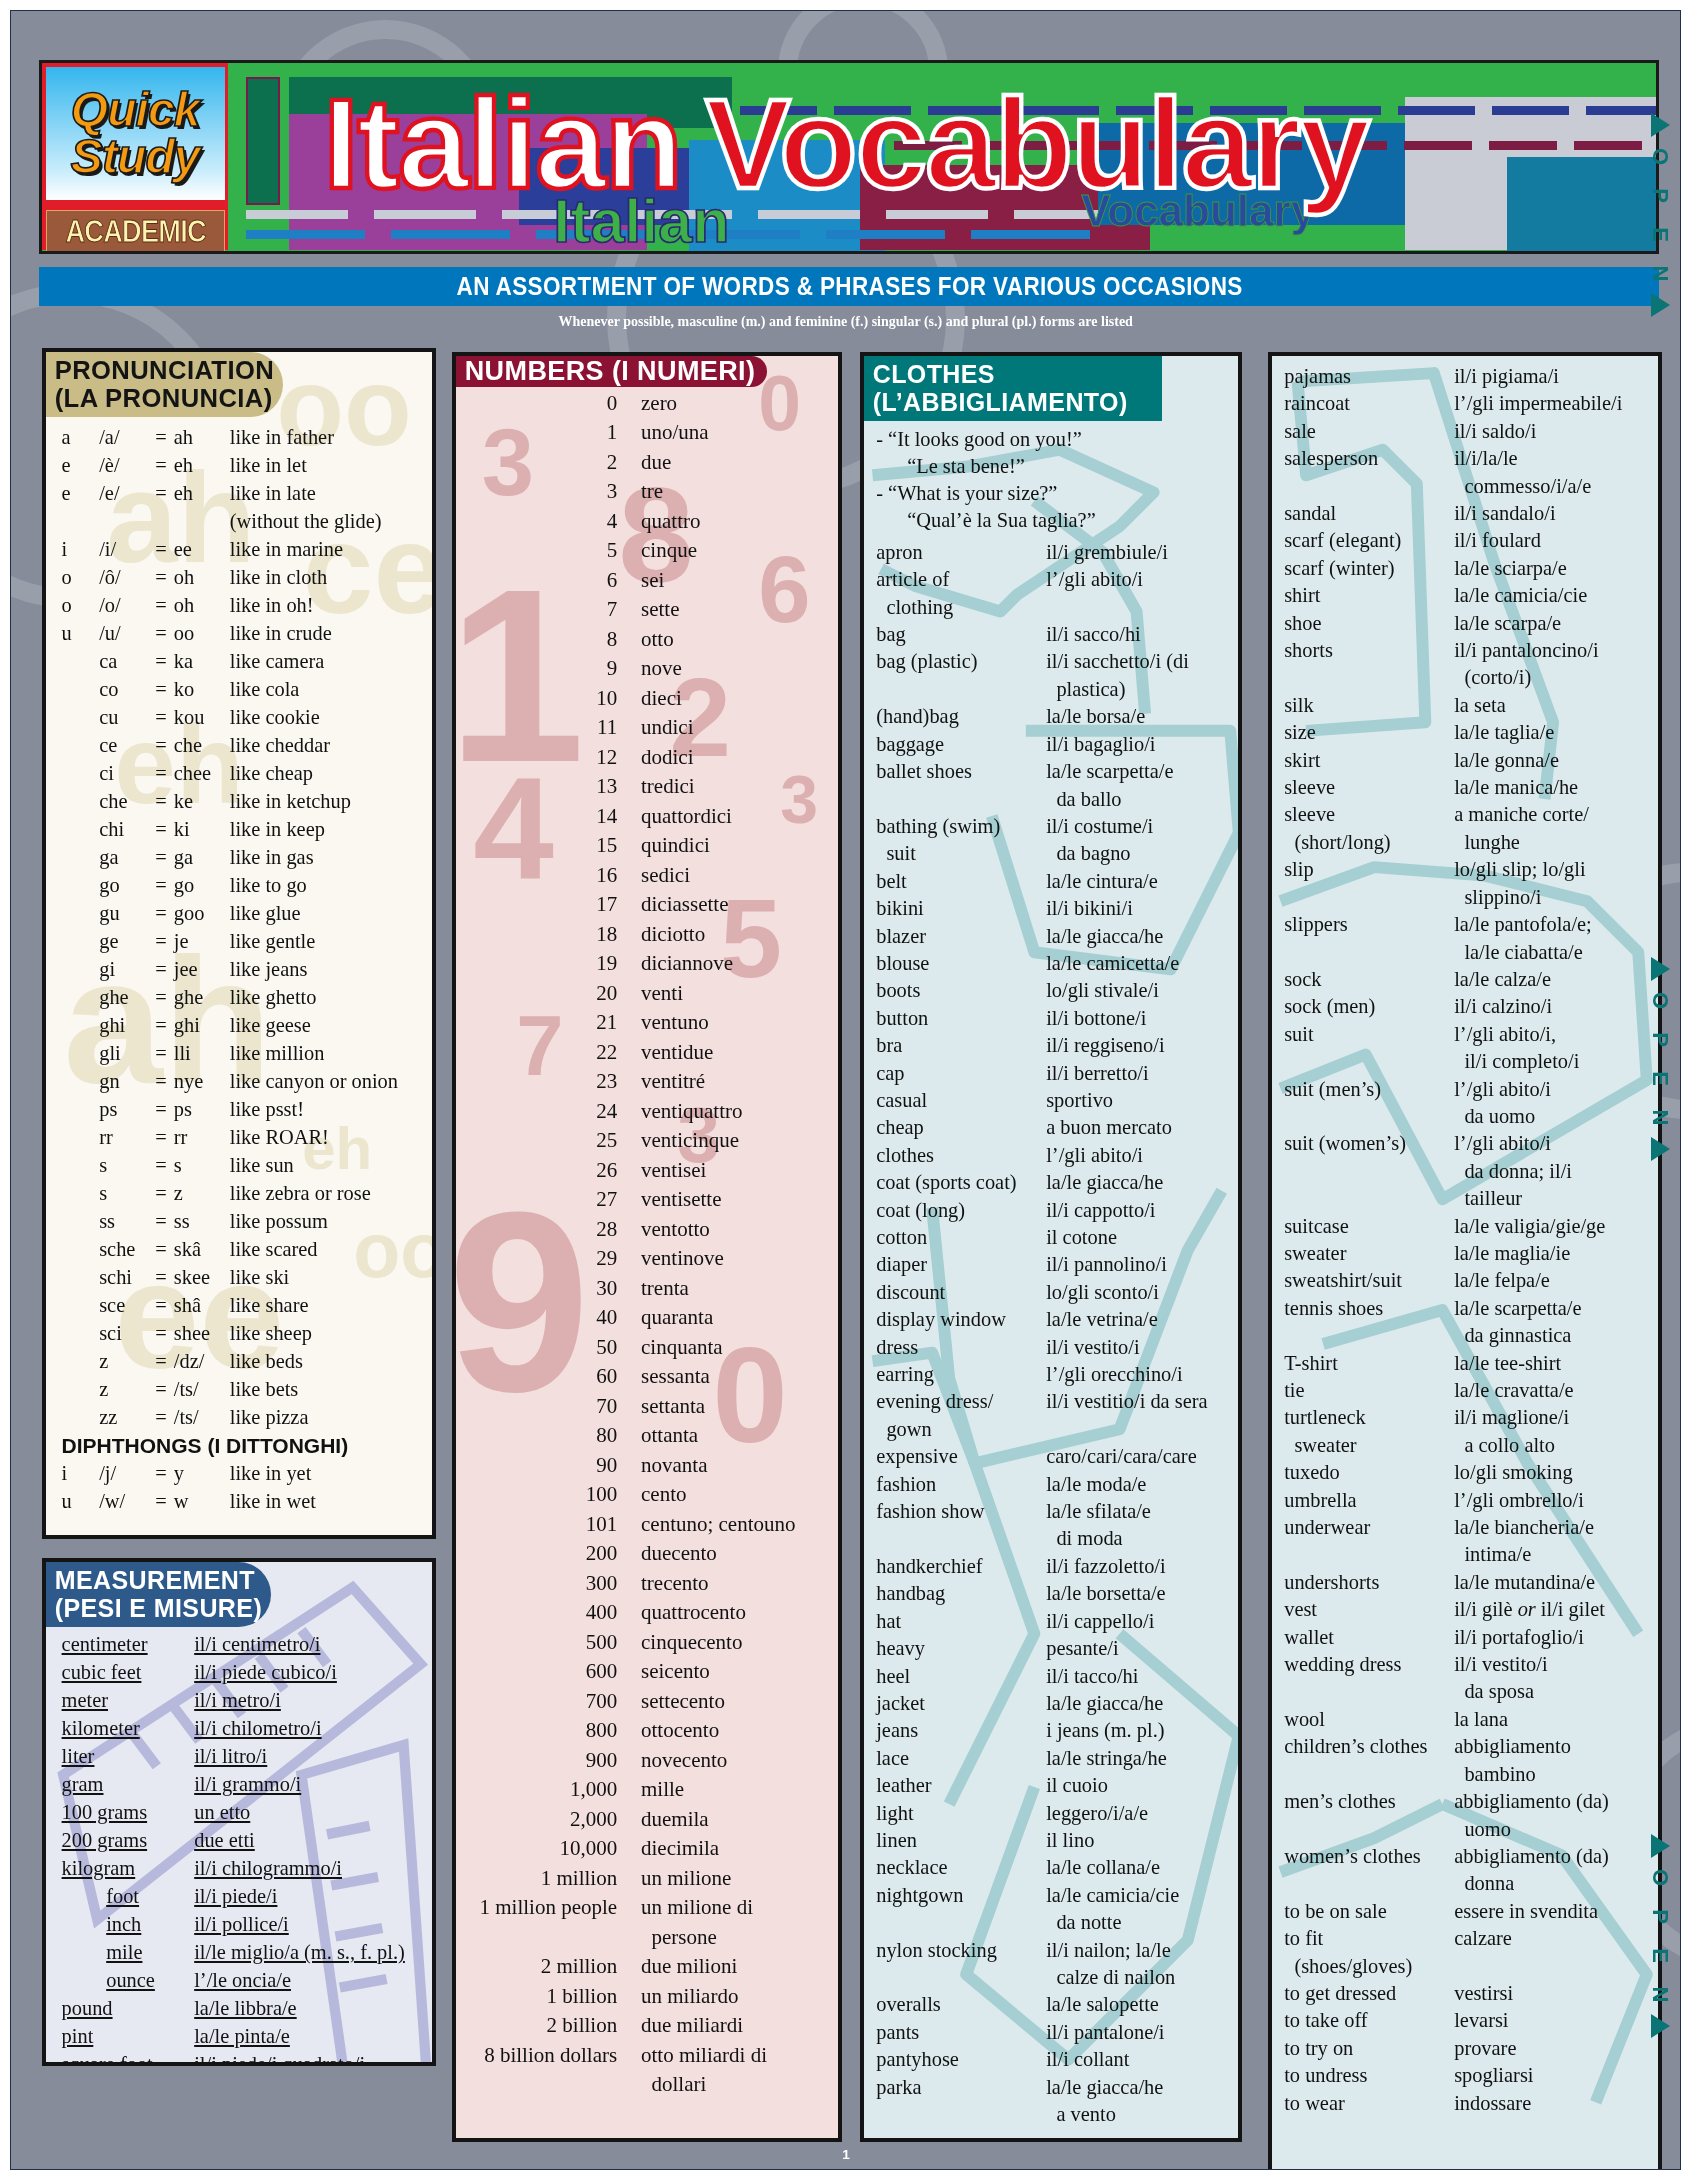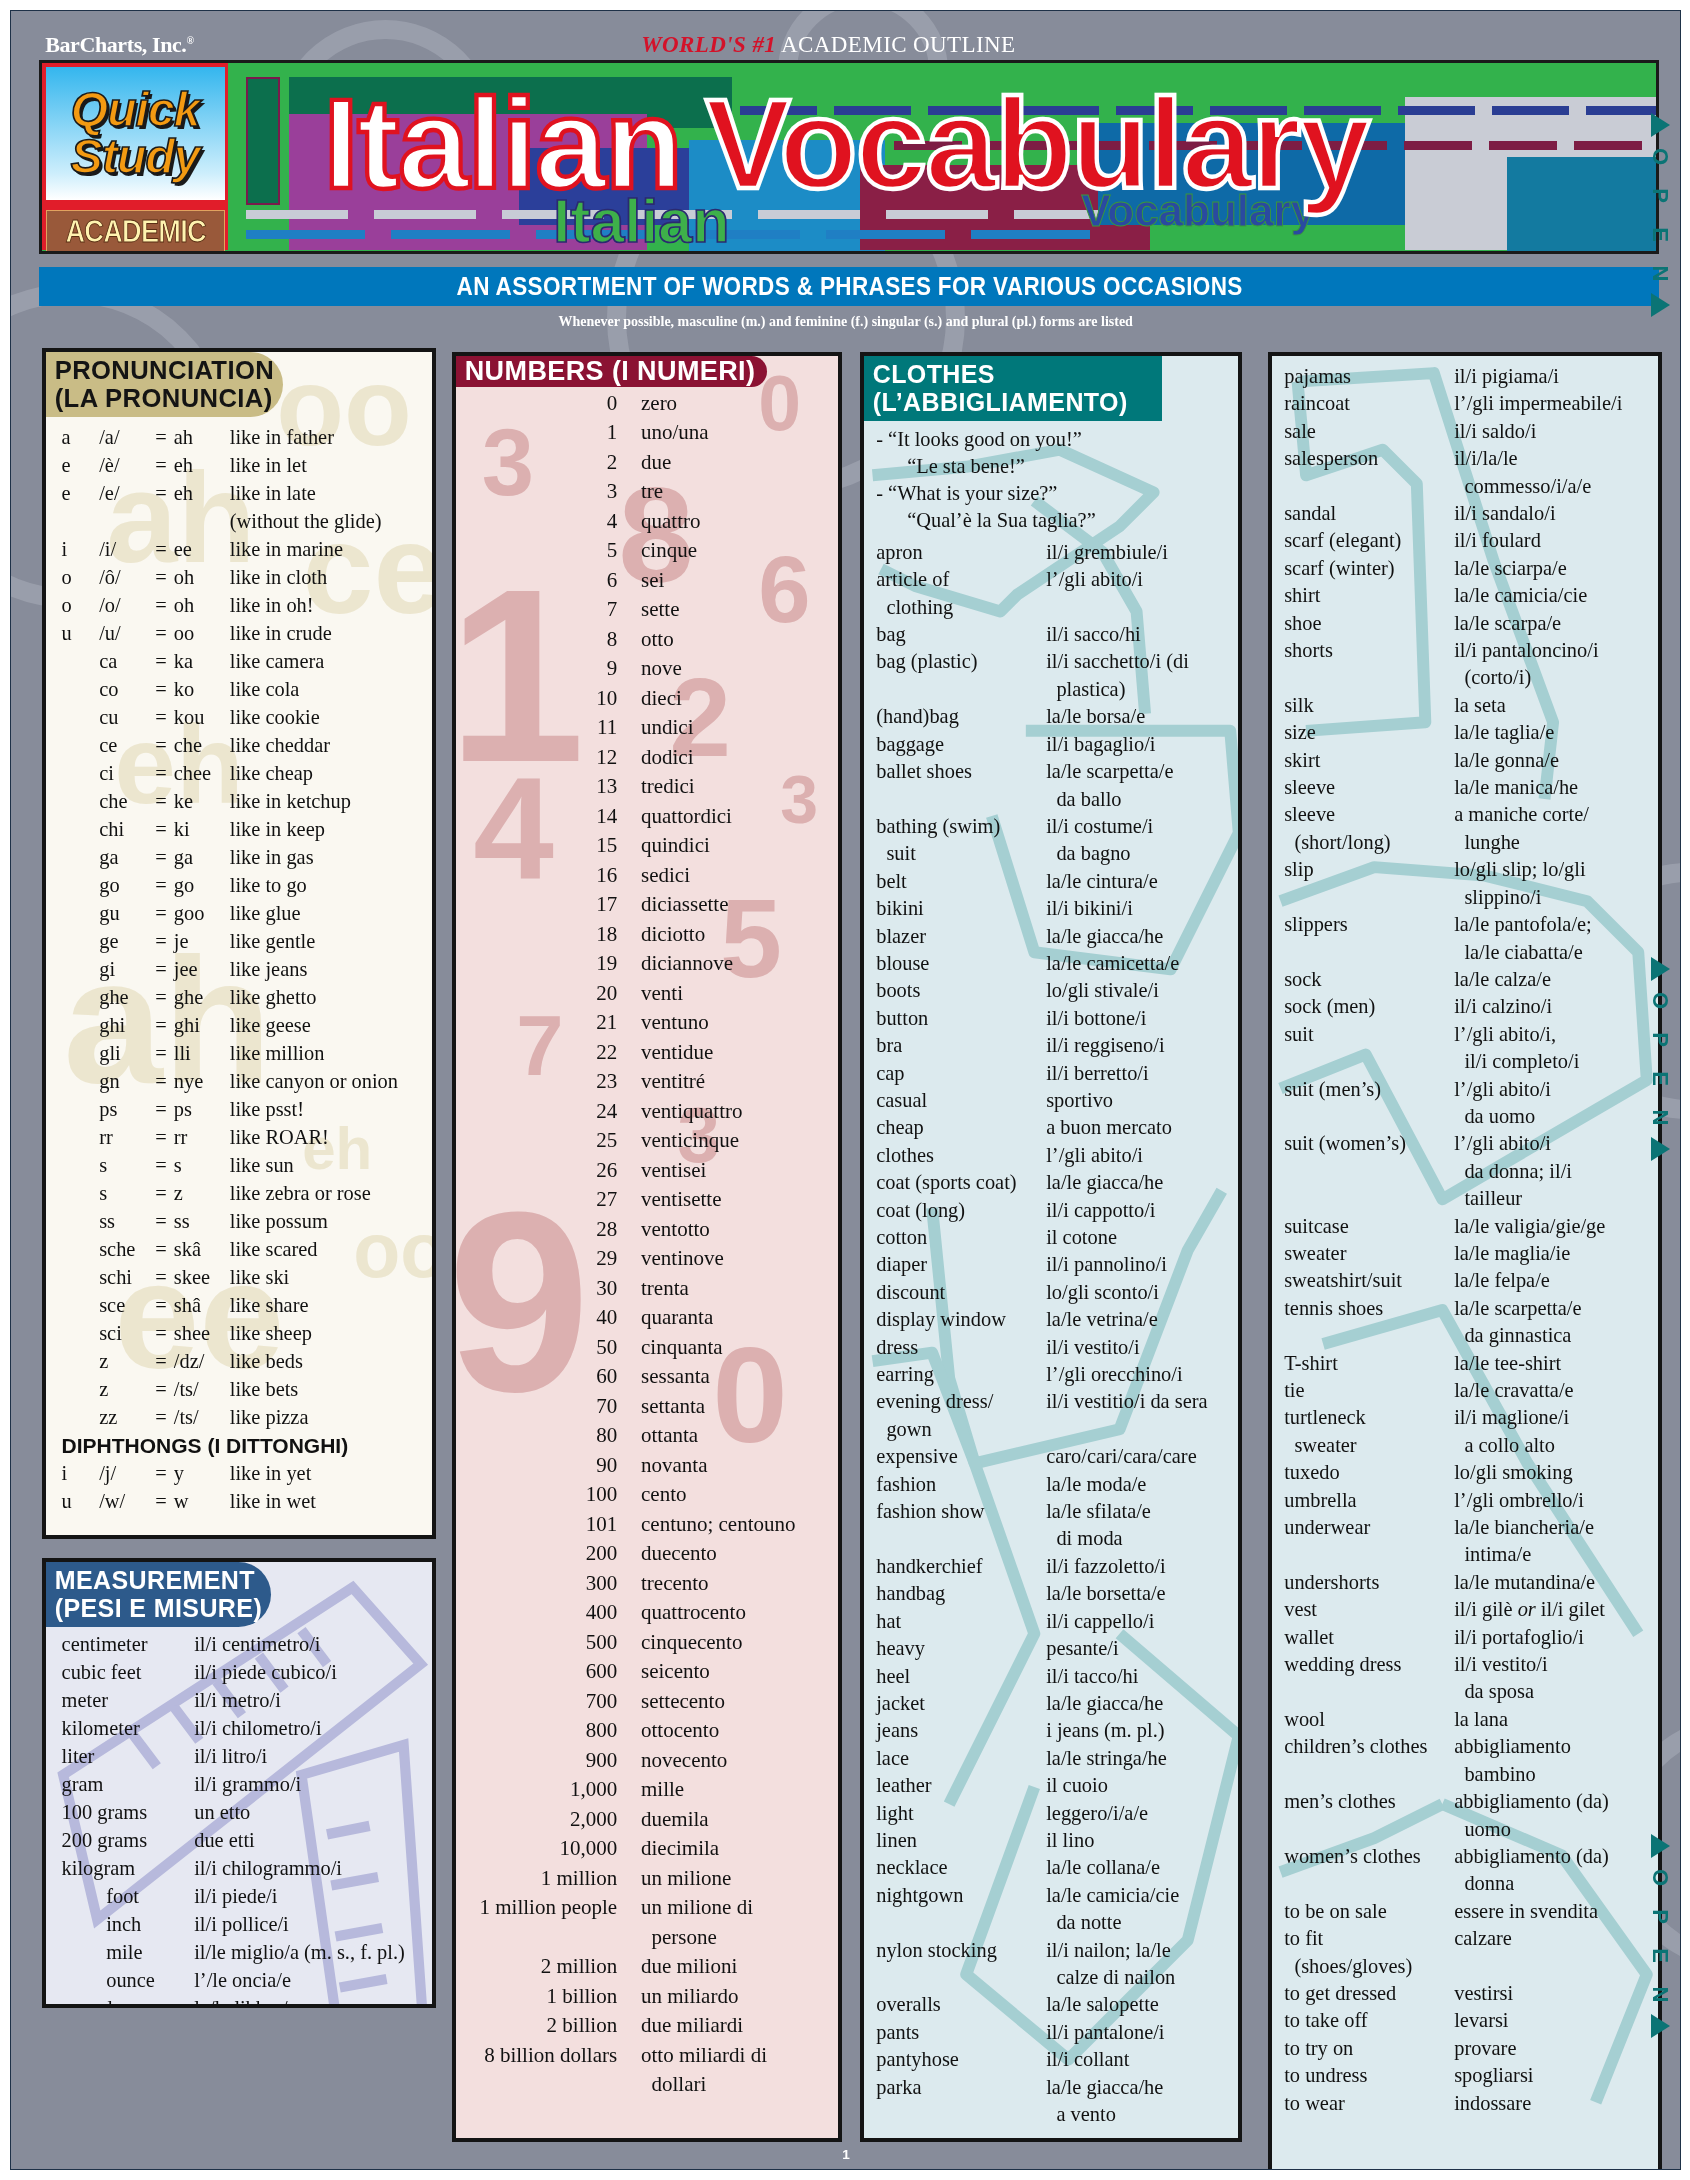--- a/index.html
+++ b/index.html
@@ -46,21 +46,21 @@
   .pron { left: 31px; top: 337px; width: 394px; height: 1191px; background: #faf8f1; }
   .pron .hdr { background: #c9bc86; color: #141414; margin-left: -12px; margin-top: -10.2px; padding-left: 8.5px; font-size: 25.6px; }
   .pron .c1 { width: 41px; padding-left: 3.4px; }
   .pron .c2 { width: 49px; }
   .pron .c3 { width: 25.6px; text-align: center; }
   .pron .c4 { width: 56px; }
   .pron .c5 { flex: 1; white-space: nowrap; }
   .diph { font-family: "Liberation Sans", sans-serif; font-weight: 900; font-size: 21px; line-height: 25.6px; margin: 1.7px 0 0 3.4px; position: relative; z-index: 2; }
 
   
-  .meas { left: 31px; top: 1547px; width: 394px; height: 450px; background: #e6e8f2; }
+  .meas { left: 31px; top: 1547px; width: 394px; height: 508px; background: #e6e8f2; text-decoration: underline; }
   .meas .hdr { background: #2d5a8b; color: #fff; margin-left: -12px; margin-top: -10.2px; }
   .meas .m1 { width: 136px; padding-left: 3.4px; }
   .meas .m1.ind { padding-left: 48px; }
   .meas .m2 { flex: 1; }
 
   
   .nums { left: 441px; top: 341px; width: 390px; height: 1790px; background: #f3dfde; }
   .nums .hdr { background: #8b1233; color: #fff; margin-left: -12px; margin-top: -10.2px; font-size: 27px; line-height: 25px; padding: 2.6px 12px 3.4px 8.5px; }
   .nums .rowsN { margin-top: 1.7px; }
   .nums .n1 { width: 166px; text-align: right; padding-right: 17px; white-space: nowrap; }
@@ -88,24 +88,20 @@
 
 <div class="page">
 
   <div class="bg-ring" style="left:264px;top:8.5px;width:221px;height:221px;"></div>
   <div class="bg-ring" style="left:767px;top:-25.6px;width:170px;height:170px;"></div>
   <div class="bg-ring" style="left:596px;top:128px;width:358px;height:358px;"></div>
   <div class="bg-ring" style="left:-102px;top:273px;width:324px;height:324px;"></div>
   <div class="bg-ring" style="left:1550px;top:852px;width:256px;height:256px;"></div>
   <div class="bg-ring" style="left:1601px;top:1704px;width:256px;height:256px;"></div>
 
-  <div class="topline">
-    <div class="brand"><span>BarCharts, Inc.</span><sup>®</sup></div>
-    <div class="tagline"><span class="red">WORLD'S #1</span><span> ACADEMIC OUTLINE</span></div>
-  </div>
 
   <div class="banner">
 
     <div class="deco" style="left:186px;top:0;width:1431px;height:187px;background:#33b24c;"></div>
     <div class="deco" style="left:204px;top:13.6px;width:34px;height:128px;background:#0c6f4d;border:2.6px solid #7a1a4c;"></div>
     <div class="deco" style="left:247px;top:13.6px;width:443px;height:51px;background:#0c6f4d;"></div>
     <div class="deco" style="left:247px;top:51px;width:358px;height:136px;background:#9a3f9a;"></div>
     <div class="deco" style="left:477px;top:85px;width:256px;height:77px;background:#2b3f9a;"></div>
     <div class="deco" style="left:647px;top:77px;width:196px;height:111px;background:#1c8cc6;"></div>
     <div class="deco" style="left:818px;top:102px;width:290px;height:85px;background:#8a1f46;"></div>

